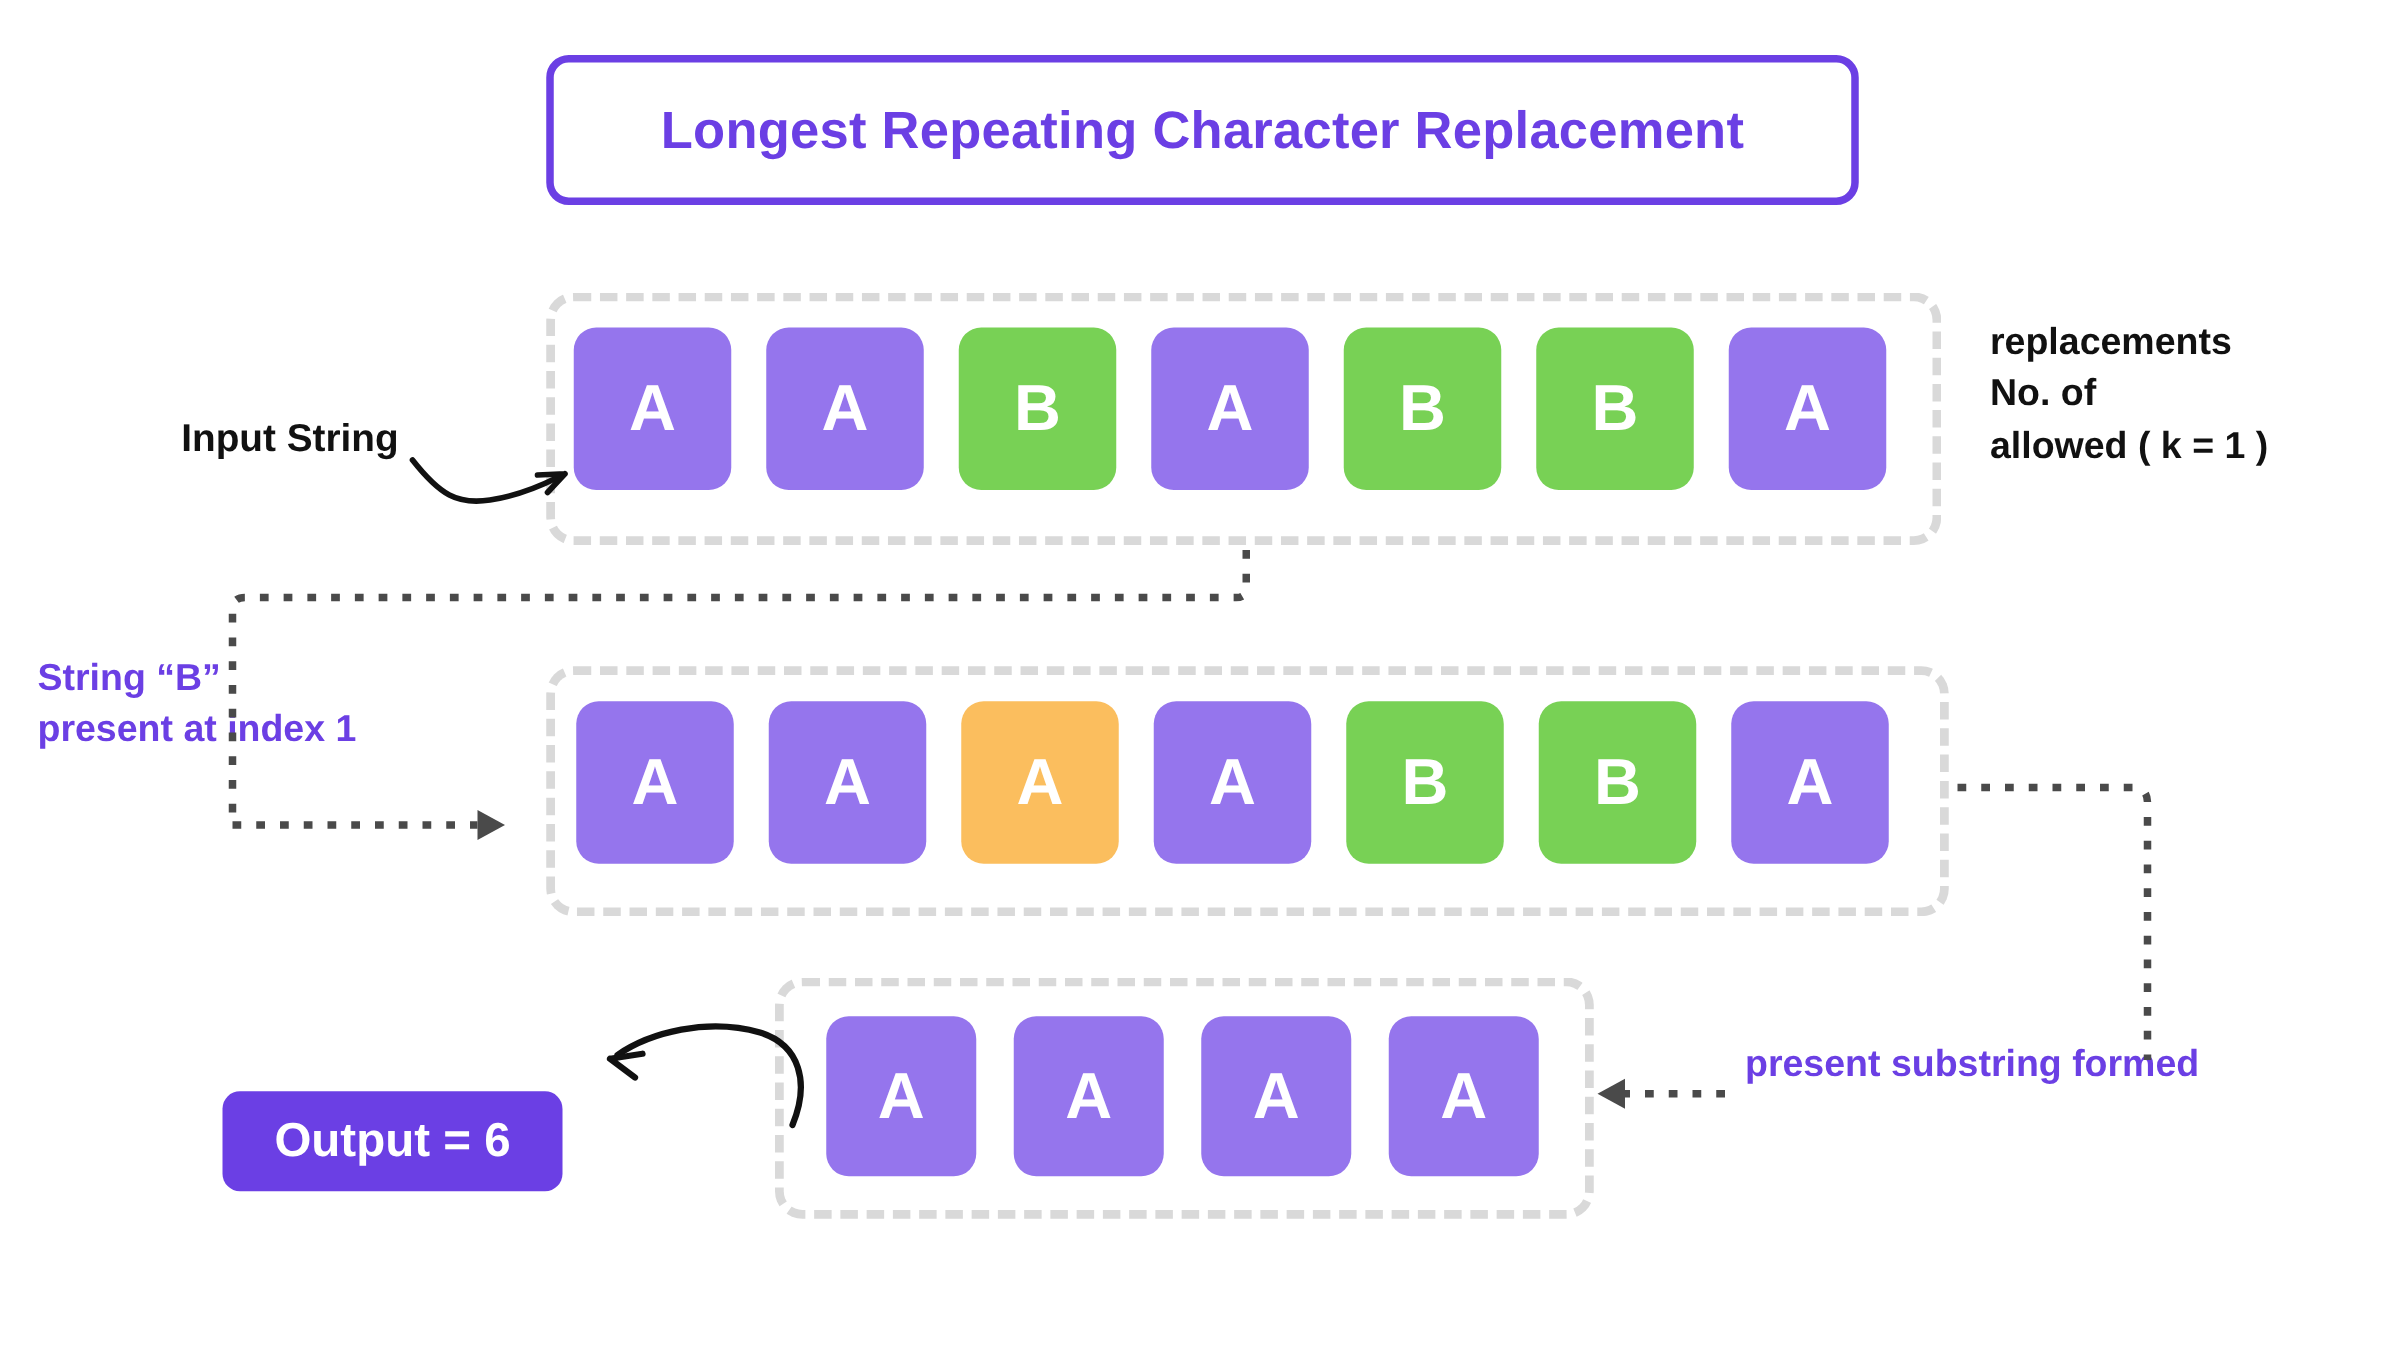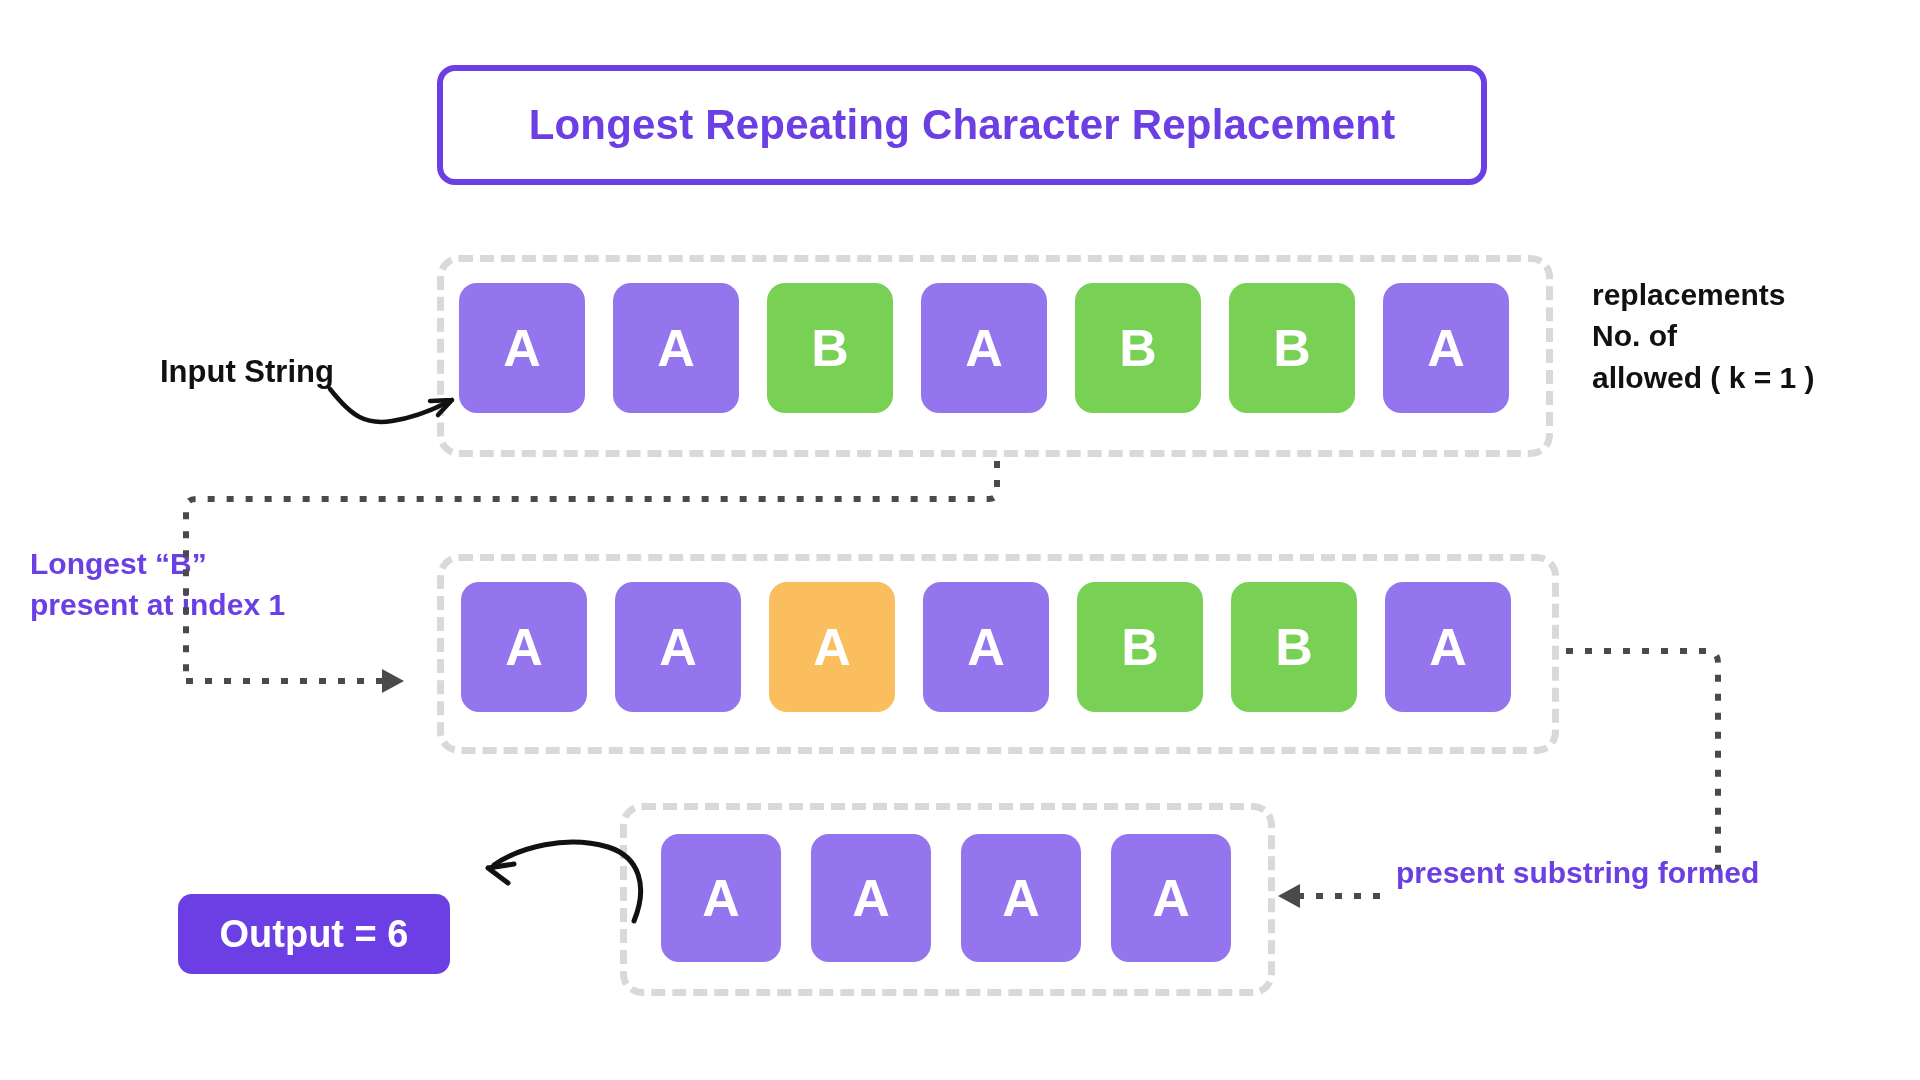--- a/index.html
+++ b/index.html
@@ -12,21 +12,20 @@
     height: 1080px;
     position: relative;
     overflow: hidden;
     font-family: "Liberation Sans", sans-serif;
     -webkit-font-smoothing: antialiased;
   }
 
   .stage {
     position: absolute;
     inset: 0;
-    margin-top: 21px;
   }
 
   
   .title-box {
     position: absolute;
     left: 437px;
     top: 44px;
     width: 1050px;
     height: 120px;
     box-sizing: border-box;
@@ -86,21 +85,21 @@
   .cell.orange { background: #FBBE5E; }
 
   
   .label-black {
     position: absolute;
     color: #111111;
     font-weight: 700;
     font-size: 31px;
     line-height: 1.35;
   }
-  #label-input-string { left: 160px; top: 330px; }
+  #label-input-string { left: 145px; top: 330px; }
   #label-k-note { left: 1592px; top: 253px; width: 300px; font-size: 30px; line-height: 1.38; }
 
   .label-purple {
     position: absolute;
     color: #6B3FE4;
     font-weight: 700;
     font-size: 30px;
     line-height: 1.36;
   }
   #label-replace  { left: 30px;   top: 523px; width: 330px; }
@@ -192,21 +191,21 @@
 
   <div class="label-black" id="label-input-string">Input String</div>
 
   <div class="label-black" id="label-k-note">
     <div>replacements</div>
     <div>No. of</div>
     <div>allowed ( k = 1 )</div>
   </div>
 
   <div class="label-purple" id="label-replace">
-    <div>Longest “B”</div>
+    <div>String “B”</div>
     <div>present at index 1</div>
   </div>
 
   <div class="label-purple" id="label-return">
     <div>present substring formed</div>
   </div>
 
   <div id="output-badge">Output = 6</div>
 
   <svg id="arrows" viewBox="0 0 1920 1080">

